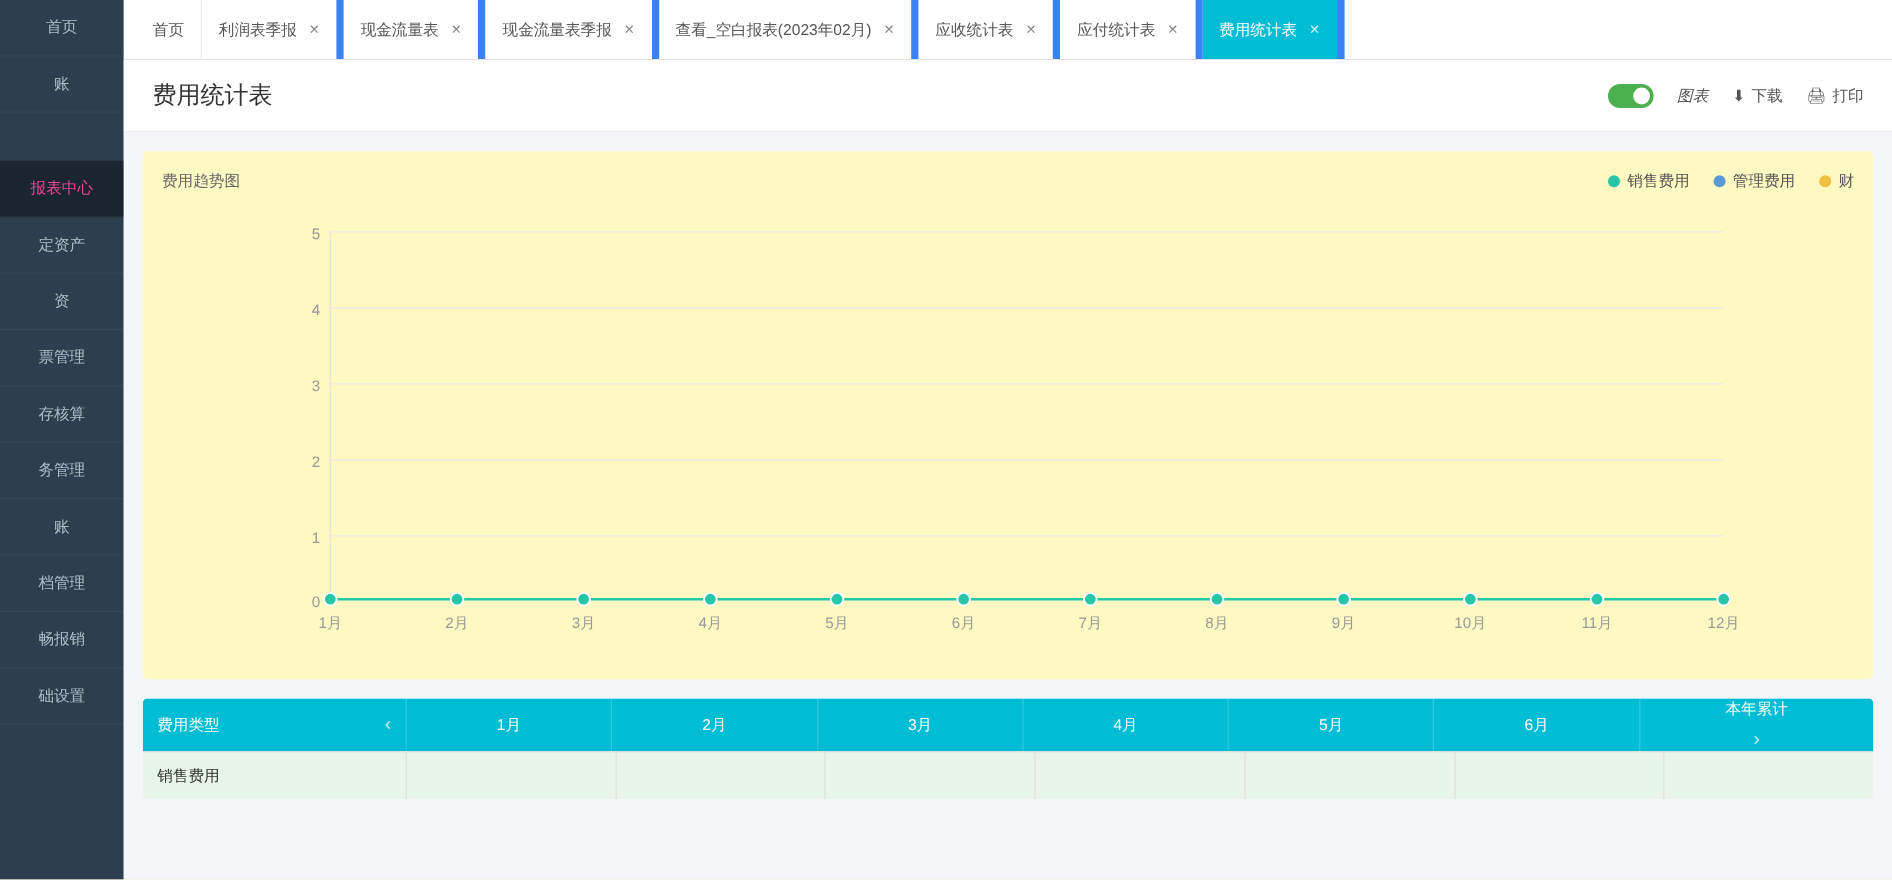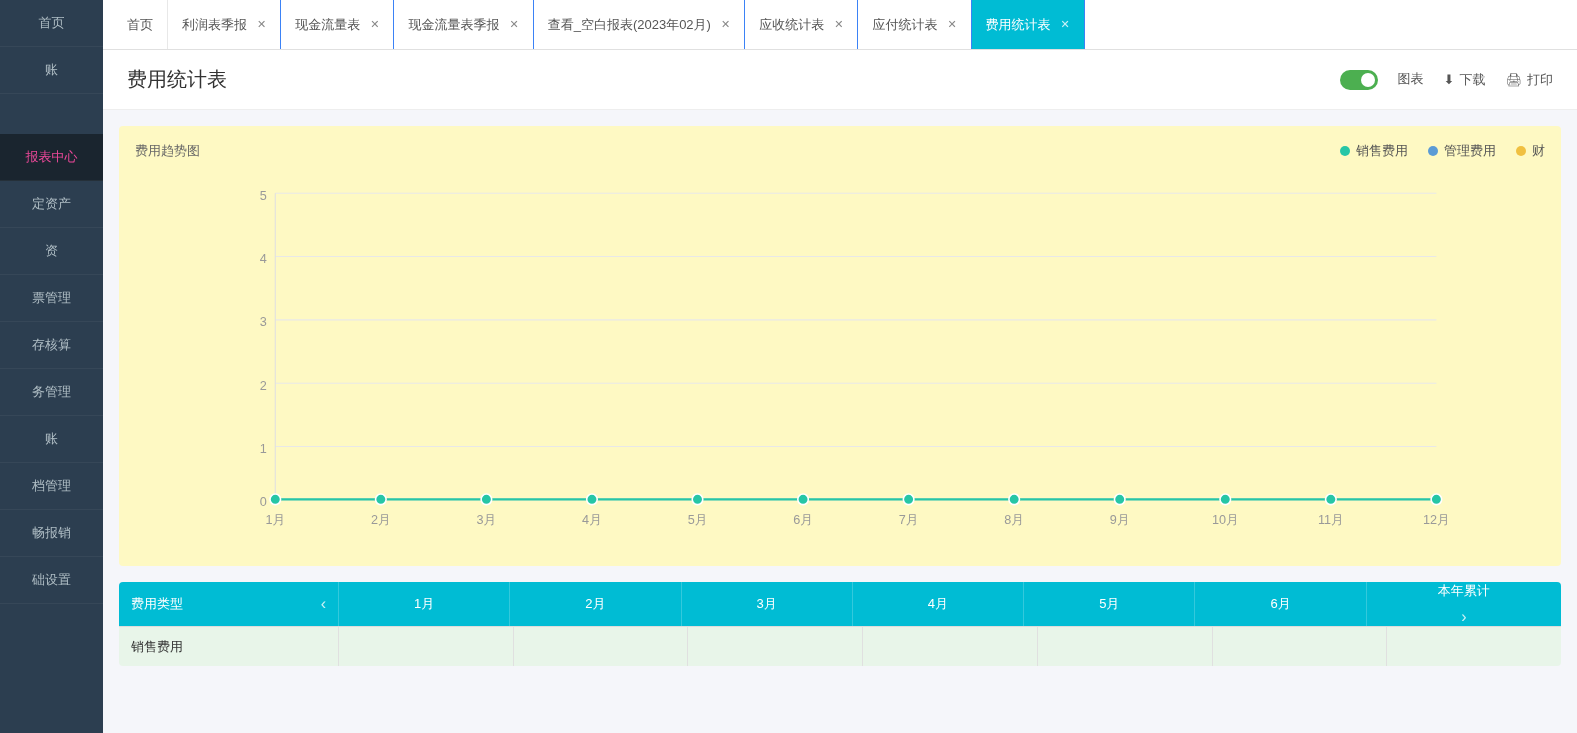--- a/index.html
+++ b/index.html
@@ -59,21 +59,21 @@
       white-space: nowrap;
     }
     .tab {
       display: inline-flex;
       align-items: center;
       padding: 0 14px;
       height: 50px;
       font-size: 13px;
       cursor: pointer;
       color: #555;
-      border-right: 1px solid #3b82f6;
+      border-right: 6px solid #3b82f6;
       white-space: nowrap;
       gap: 6px;
     }
     .tab:first-child { border-right: 1px solid #e8e8e8; }
     .tab.active {
       background: #00bcd4;
       color: white;
     }
     .tab-close {
       font-size: 11px;
@@ -105,24 +105,25 @@
       font-weight: 500;
       color: #333;
     }
     .header-actions {
       display: flex;
       align-items: center;
       gap: 20px;
     }
     .toggle-switch {
       display: flex;
-      align-items: flex-start;
+      align-items: center;
       gap: 20px;
       font-size: 13px;
       color: #555;
+      font-style: italic;
     }
     .toggle {
       width: 38px;
       height: 20px;
       background: #4caf50;
       border-radius: 10px;
       position: relative;
       cursor: pointer;
     }
     .toggle::after {

